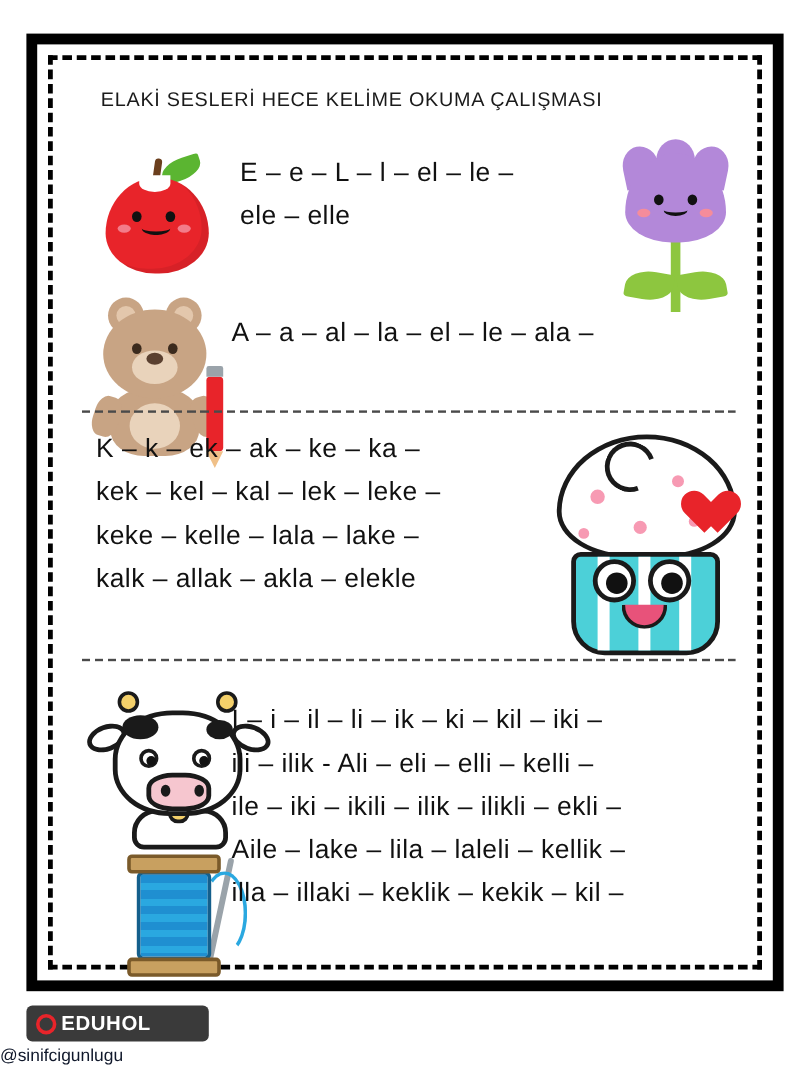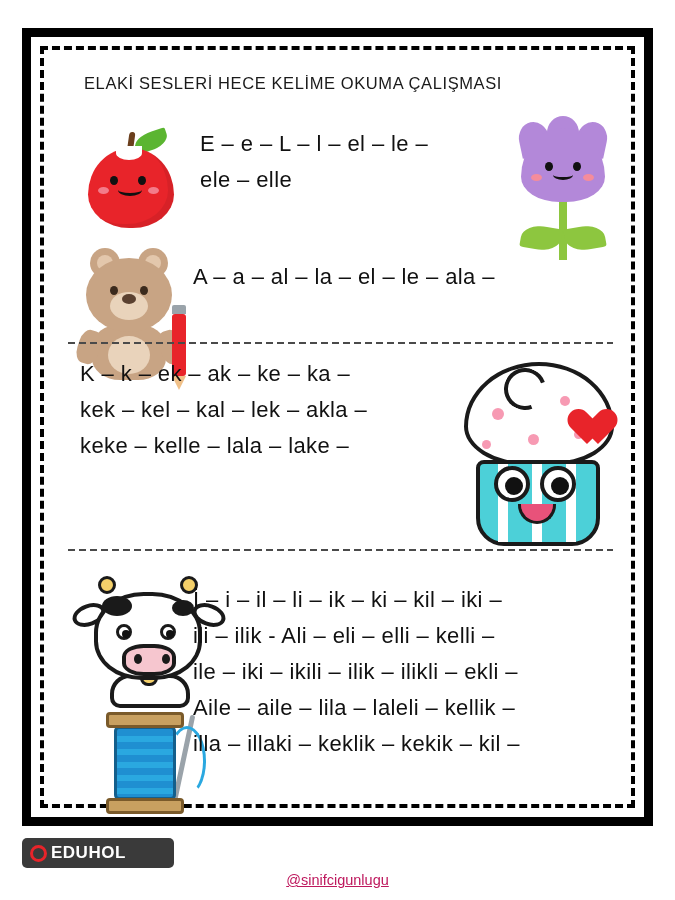--- a/index.html
+++ b/index.html
@@ -233,21 +233,21 @@
     color: #ffffff; font-size: 17px; font-weight: bold;
     letter-spacing: 0.5px;
     display: flex; align-items: center; padding-left: 8px;
   }
   .logo .ring {
     width: 17px; height: 17px; border: 3px solid #e8242a;
     border-radius: 50%; margin-right: 4px; flex: none;
   }
   .handle {
     position: absolute; left: 0; top: 872px; width: 675px;
-    text-align: center; font-size: 14.5px; color: #be185d; text-decoration: underline;
+    font-size: 14.5px; color: #0f172a;
   }
 </style>
 </head>
 <body>
 
 <div class="page">
 
   <div class="outer-frame"></div>
   <div class="dashed-frame"></div>
 
@@ -330,22 +330,23 @@
           <b></b>
         </div>
       <div class="ceye r">
           <b></b>
         </div>
       <div class="csmile"></div>
     </div>
 
     <div class="lines block-k">
       <div>K – k – ek – ak – ke – ka   –</div>
-      <div>kek – kel – kal – lek – akla –</div>
+      <div>kek – kel – kal – lek – leke –</div>
       <div>keke – kelle – lala – lake –</div>
+      <div>kalk – allak – akla – elekle</div>
     </div>
 
     <div class="sep sep2"></div>
 
     <div class="art cow">
       <div class="horn l"></div>
       <div class="horn r"></div>
       <div class="ear l"></div>
       <div class="ear r"></div>
       <div class="body"></div>
@@ -369,21 +370,21 @@
       <div class="strand"></div>
       <div class="thread"></div>
       <div class="top"></div>
       <div class="bot"></div>
     </div>
 
     <div class="lines block-i">
       <div>İ – i – il – li – ik – ki – kil – iki  –</div>
       <div>ili –  ilik - Ali – eli – elli – kelli –</div>
       <div>ile – iki – ikili – ilik – ilikli – ekli –</div>
-      <div>Aile – aile – lila – laleli – kellik –</div>
+      <div>Aile – lake – lila – laleli – kellik –</div>
       <div>illa – illaki – keklik – kekik – kil –</div>
     </div>
 
   </div>
 
   <div class="logo">
     <span class="ring"></span>
     <span>EDUHOL</span>
   </div>
 

